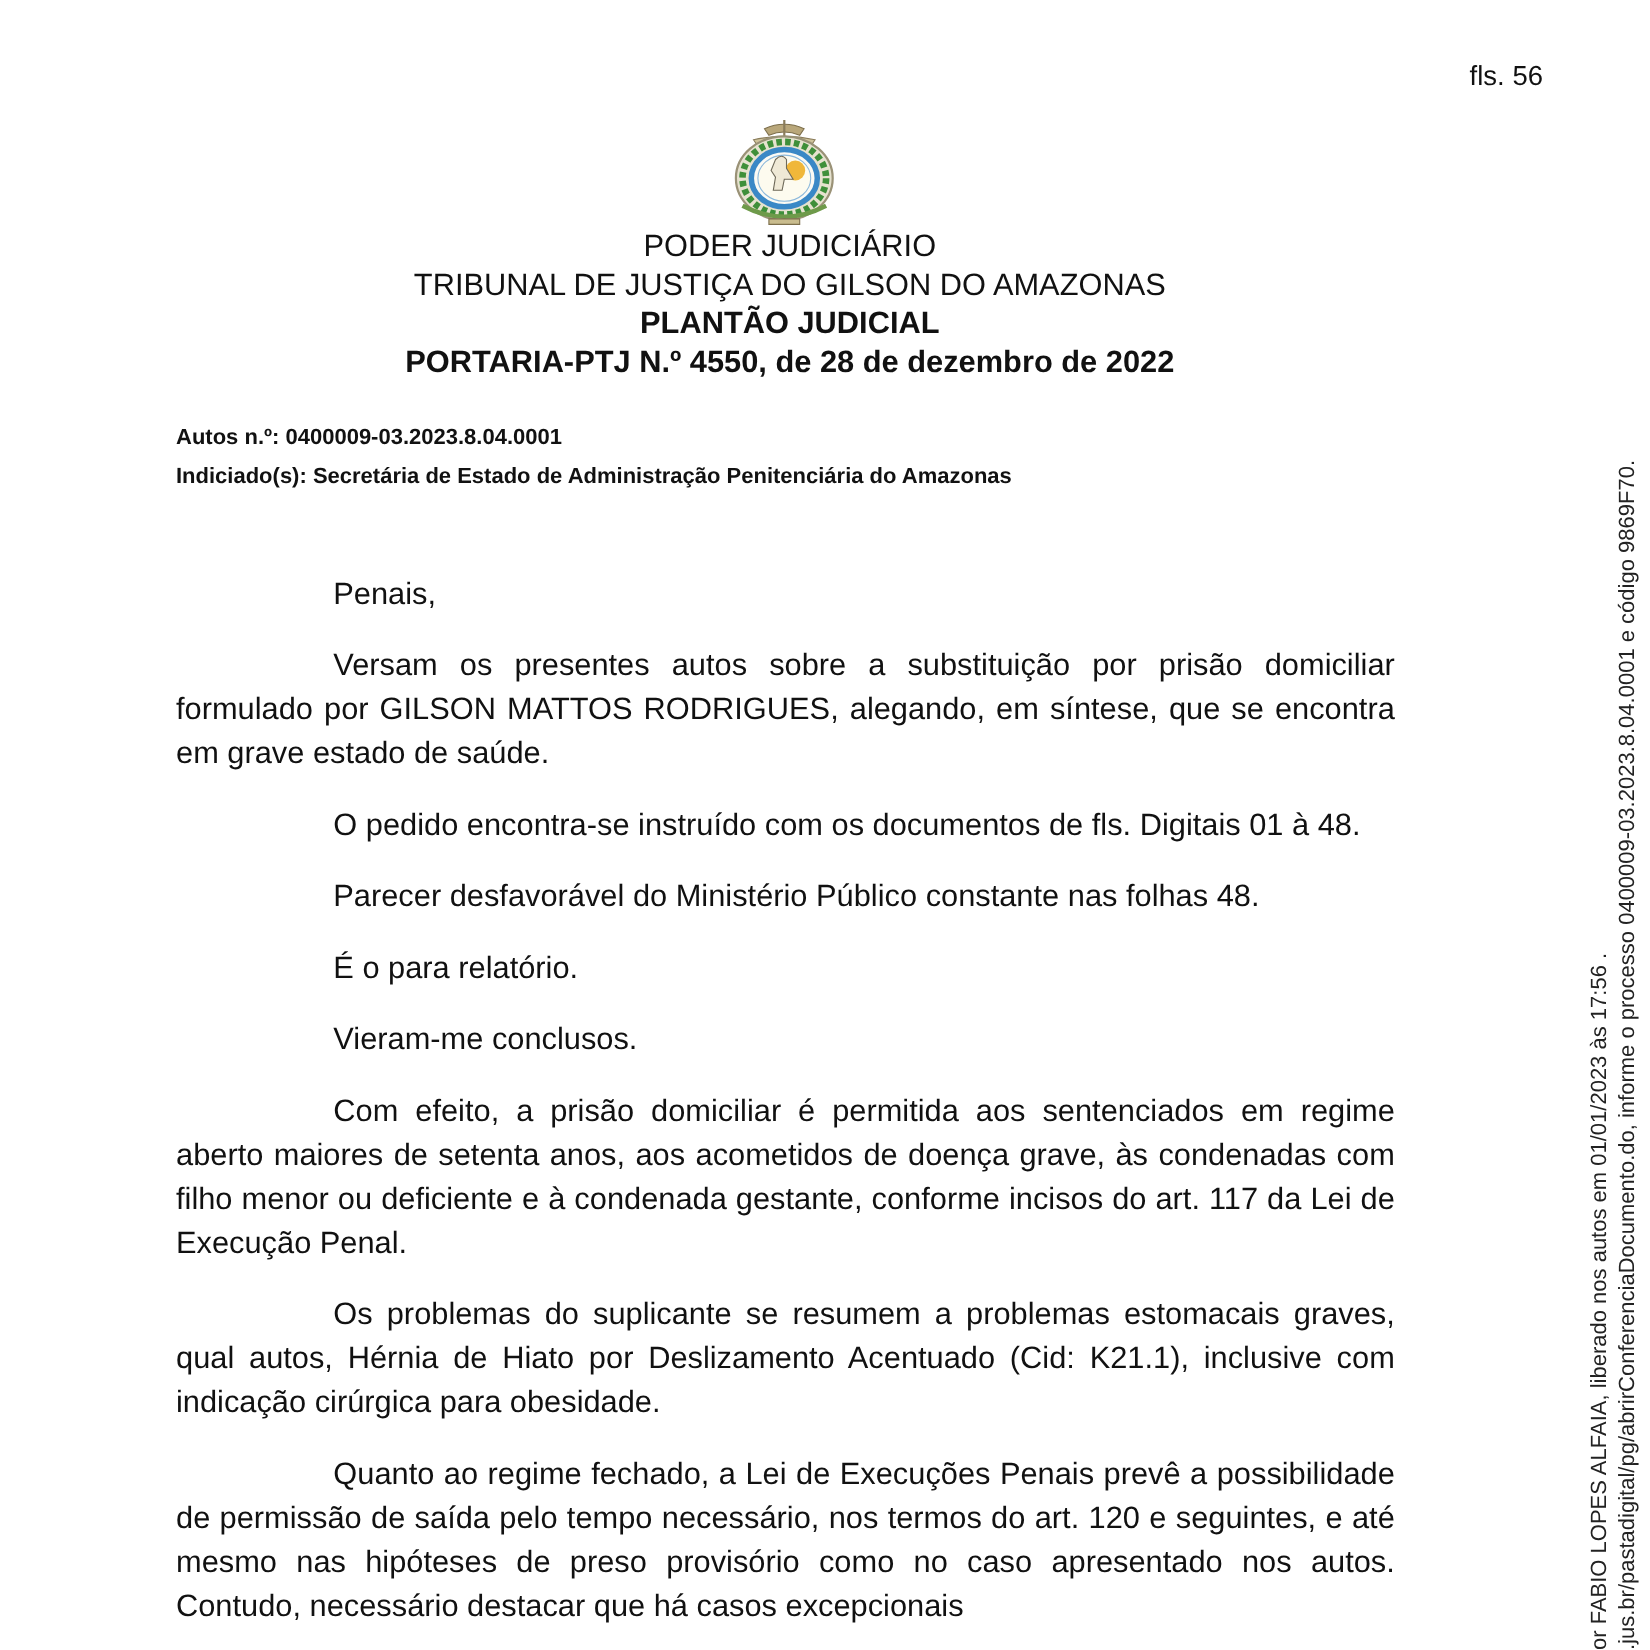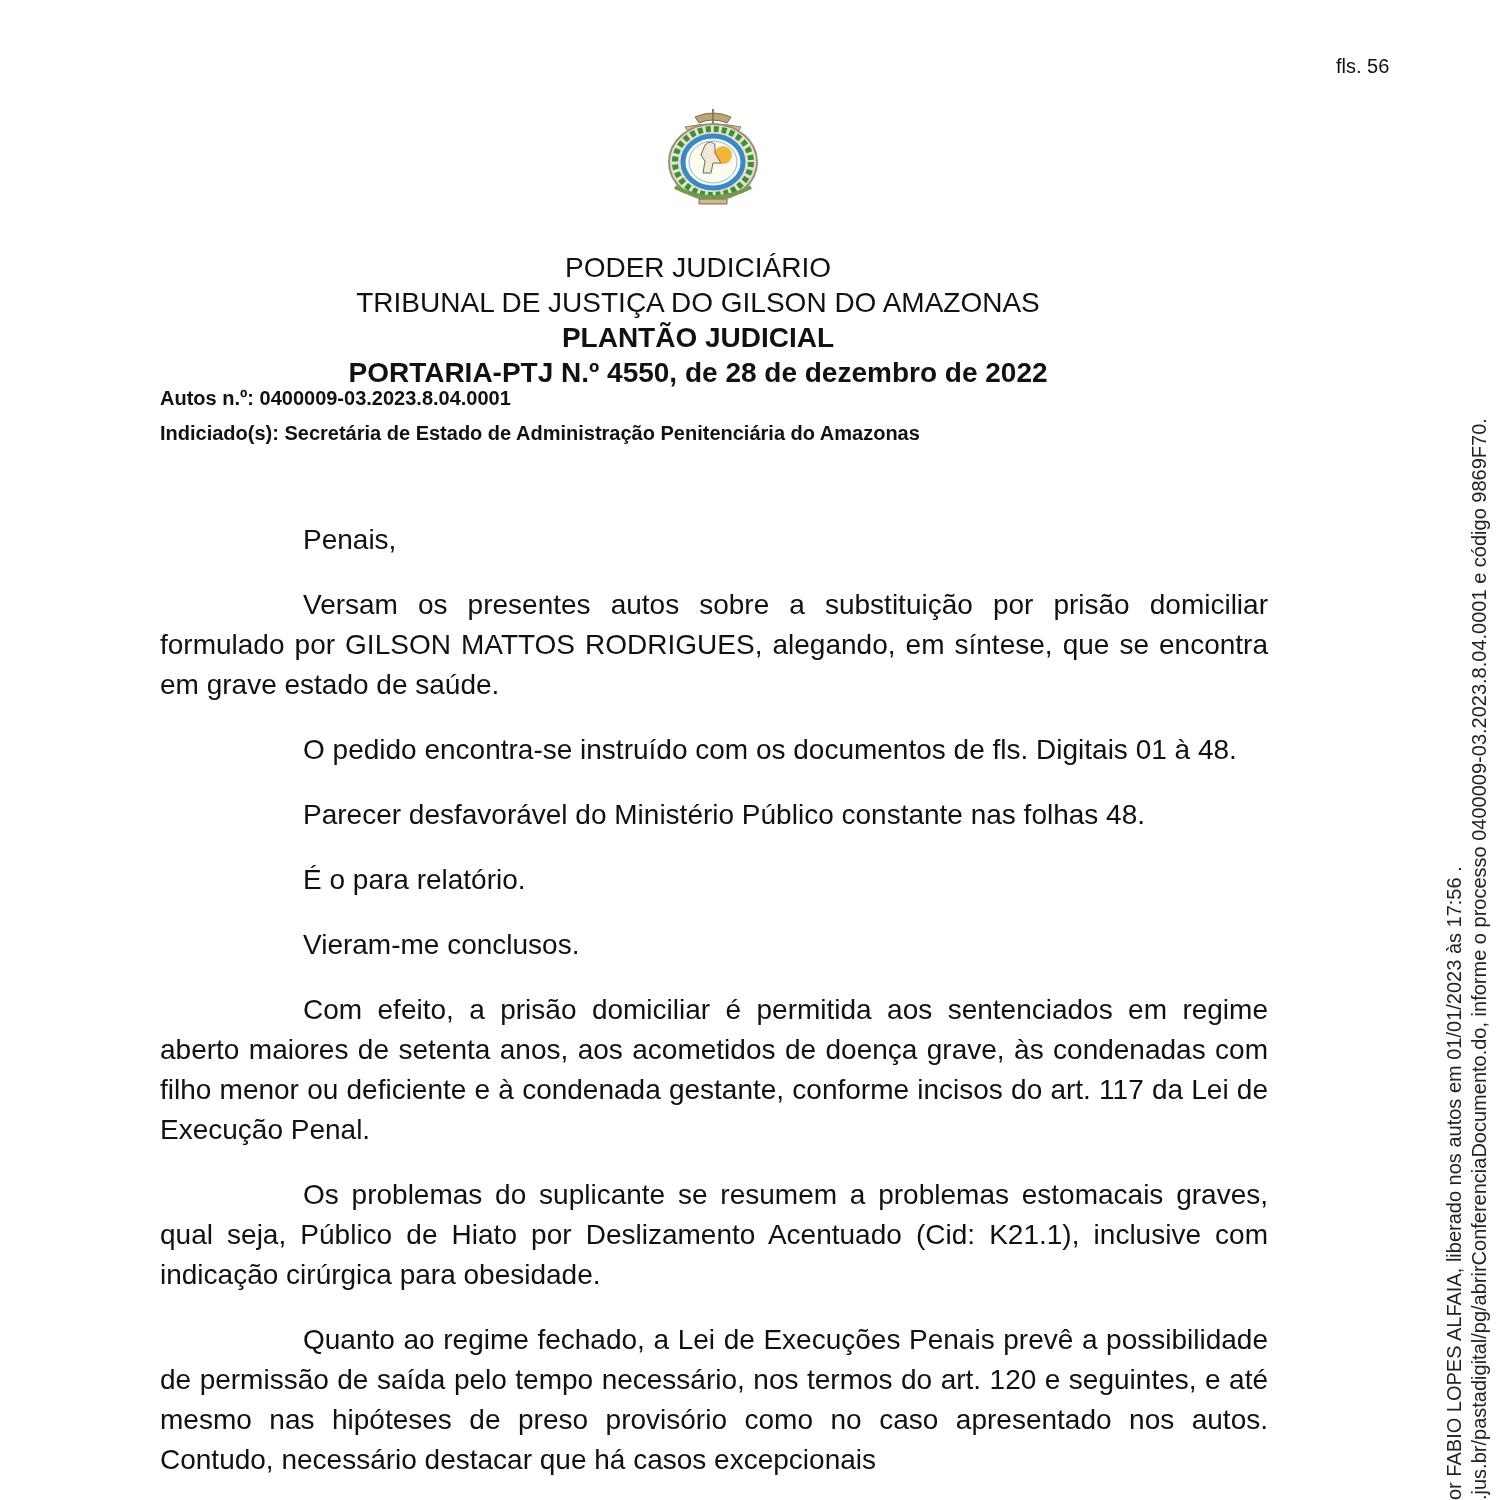--- a/index.html
+++ b/index.html
@@ -12,39 +12,38 @@
       height: 1500px;
       position: relative;
       overflow: hidden;
       font-family: "Liberation Sans", sans-serif;
       color: #111111;
     }
     .page-number {
       position: absolute;
       top: 55px;
       left: 1336px;
-      font-size: 20px;
+      font-size: 25px;
       color: #111;
     }
     .crest {
       position: absolute;
       top: 107px;
       left: 645px;
       width: 137px;
       height: 100px;
     }
     .header-block {
       position: absolute;
       top: 206px;
-      left: 144px;
+      left: 164px;
       width: 1108px;
       text-align: center;
       font-size: 28px;
       line-height: 35px;
-      margin-top: 44px;
     }
     .header-block .bold { font-weight: bold; }
     .header-block .underline { font-weight: bold; text-decoration-thickness: 2px; text-underline-offset: 4px; }
     .case-info {
       position: absolute;
       top: 381px;
       left: 160px;
       width: 1108px;
       font-size: 20px;
       line-height: 35px;
@@ -116,20 +115,20 @@
 </div>
 
 <div class="body-text">
   <p>Penais,</p>
   <p>Versam os presentes autos sobre a substituição por prisão domiciliar formulado por GILSON MATTOS RODRIGUES, alegando, em síntese, que se encontra em grave estado de saúde.</p>
   <p>O pedido encontra-se instruído com os documentos de fls. Digitais 01 à 48.</p>
   <p>Parecer desfavorável do Ministério Público constante nas folhas 48.</p>
   <p>É o para relatório.</p>
   <p>Vieram-me conclusos.</p>
   <p>Com efeito, a prisão domiciliar é permitida aos sentenciados em regime aberto maiores de setenta anos, aos acometidos de doença grave, às condenadas com filho menor ou deficiente e à condenada gestante, conforme incisos do art. 117 da Lei de Execução Penal.</p>
-  <p>Os problemas do suplicante se resumem a problemas estomacais graves, qual seja, Público de Hiato por Deslizamento Acentuado (Cid: K21.1), inclusive com indicação cirúrgica para obesidade.</p>
+  <p>Os problemas do suplicante se resumem a problemas estomacais graves, qual autos, Hérnia de Hiato por Deslizamento Acentuado (Cid: K21.1), inclusive com indicação cirúrgica para obesidade.</p>
   <p>Quanto ao regime fechado, a Lei de Execuções Penais prevê a possibilidade de permissão de saída pelo tempo necessário, nos termos do art. 120 e seguintes, e até mesmo nas hipóteses de preso provisório como no caso apresentado nos autos. Contudo, necessário destacar que há casos excepcionais</p>
 </div>
 
 <div class="side-stamp">
   <div>or FABIO LOPES ALFAIA, liberado nos autos em 01/01/2023 às 17:56 .</div>
   <div>.jus.br/pastadigital/pg/abrirConferenciaDocumento.do, informe o processo 0400009-03.2023.8.04.0001 e código 9869F70.</div>
 </div>
 
 </body></html>

